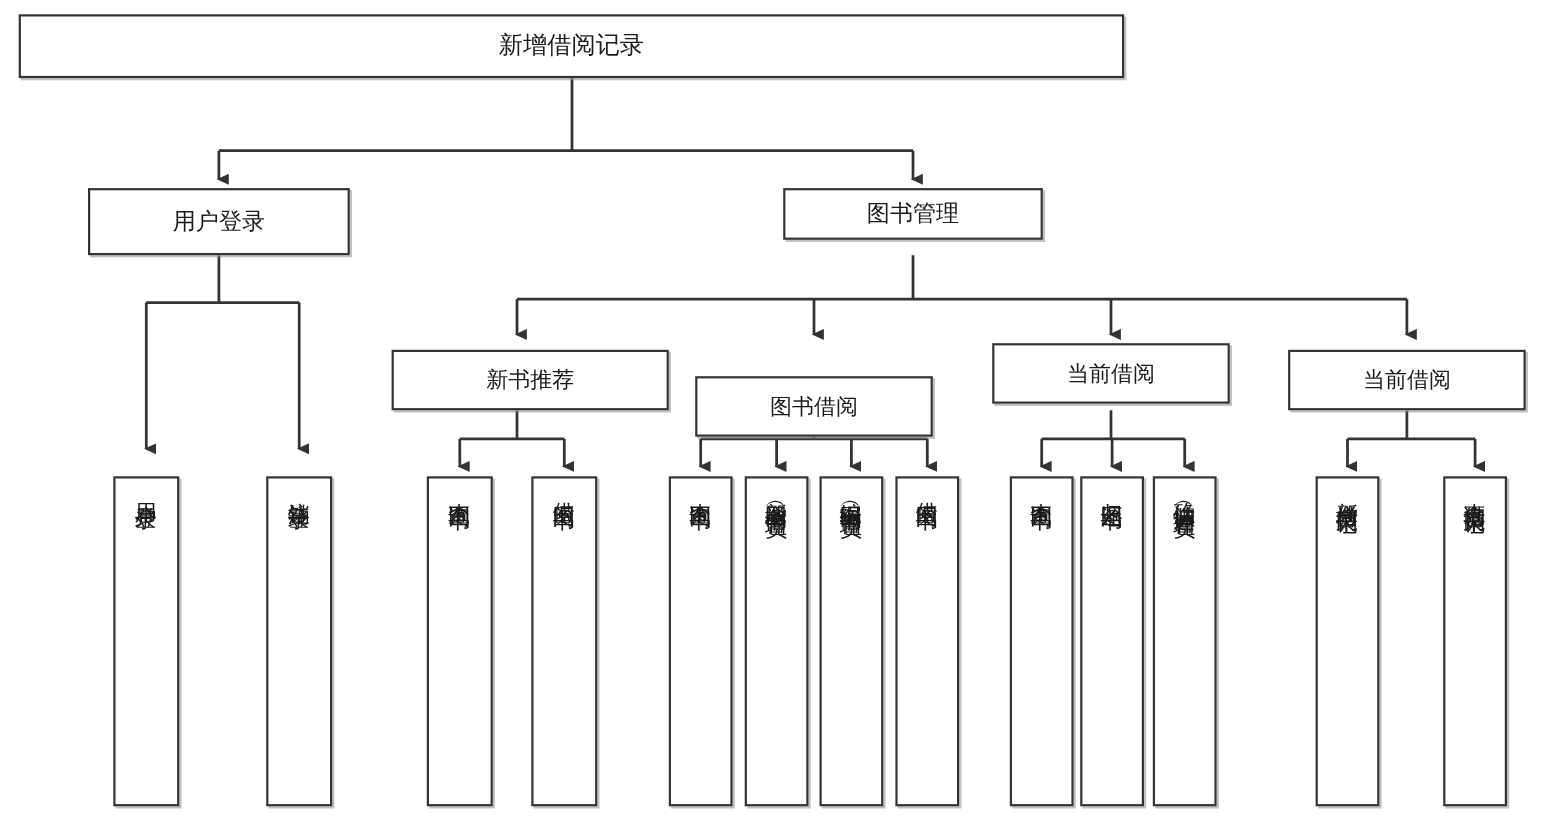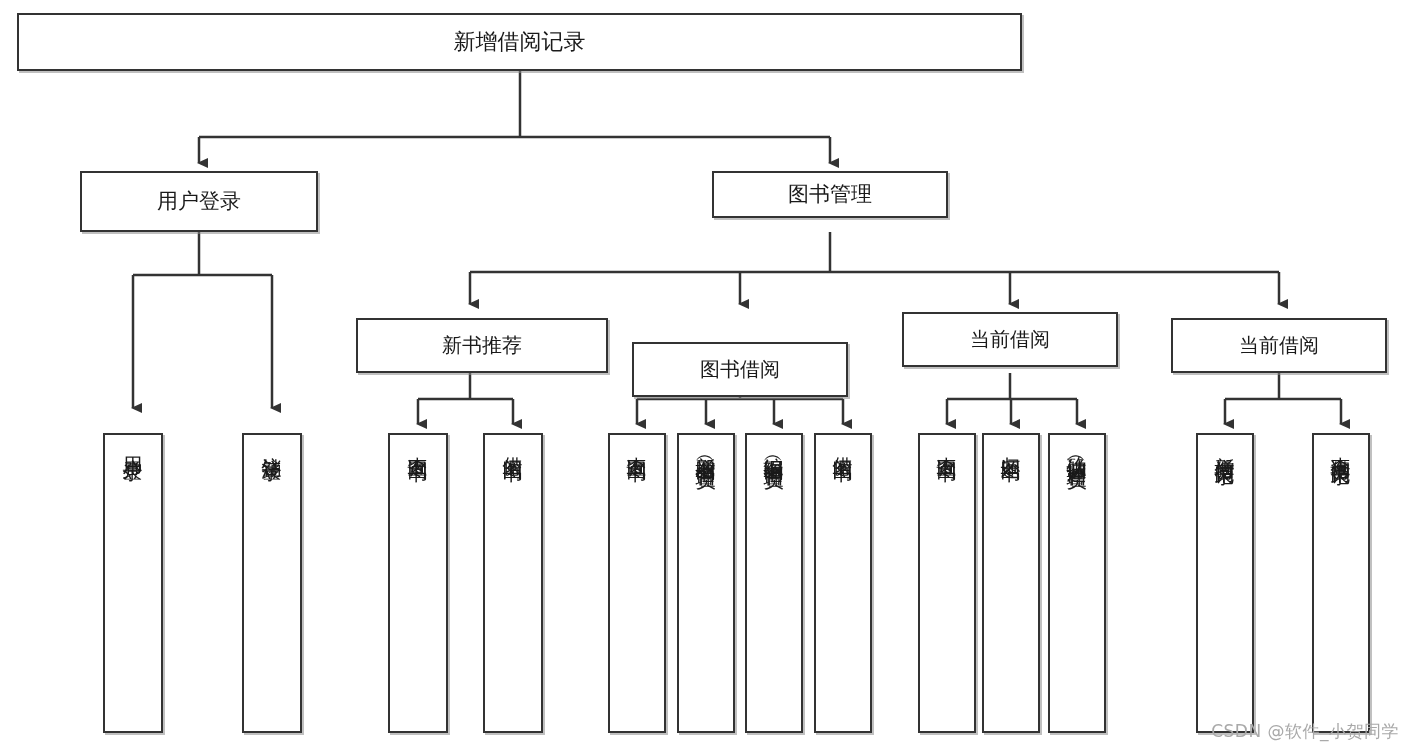--- a/index.html
+++ b/index.html
@@ -214,15 +214,14 @@
   </div>
 
   <div class="node leaf" style="left:1196px; top:433px; width:58px; height:300px;">
     <span class="node-label">新增借阅记录</span>
   </div>
 
   <div class="node leaf" style="left:1312px; top:433px; width:58px; height:300px;">
     <span class="node-label">查询借阅记录</span>
   </div>
 
-  <div id="watermark">CSDN @软件_小贺同学</div>
 
 </div>
 
 </body></html>

